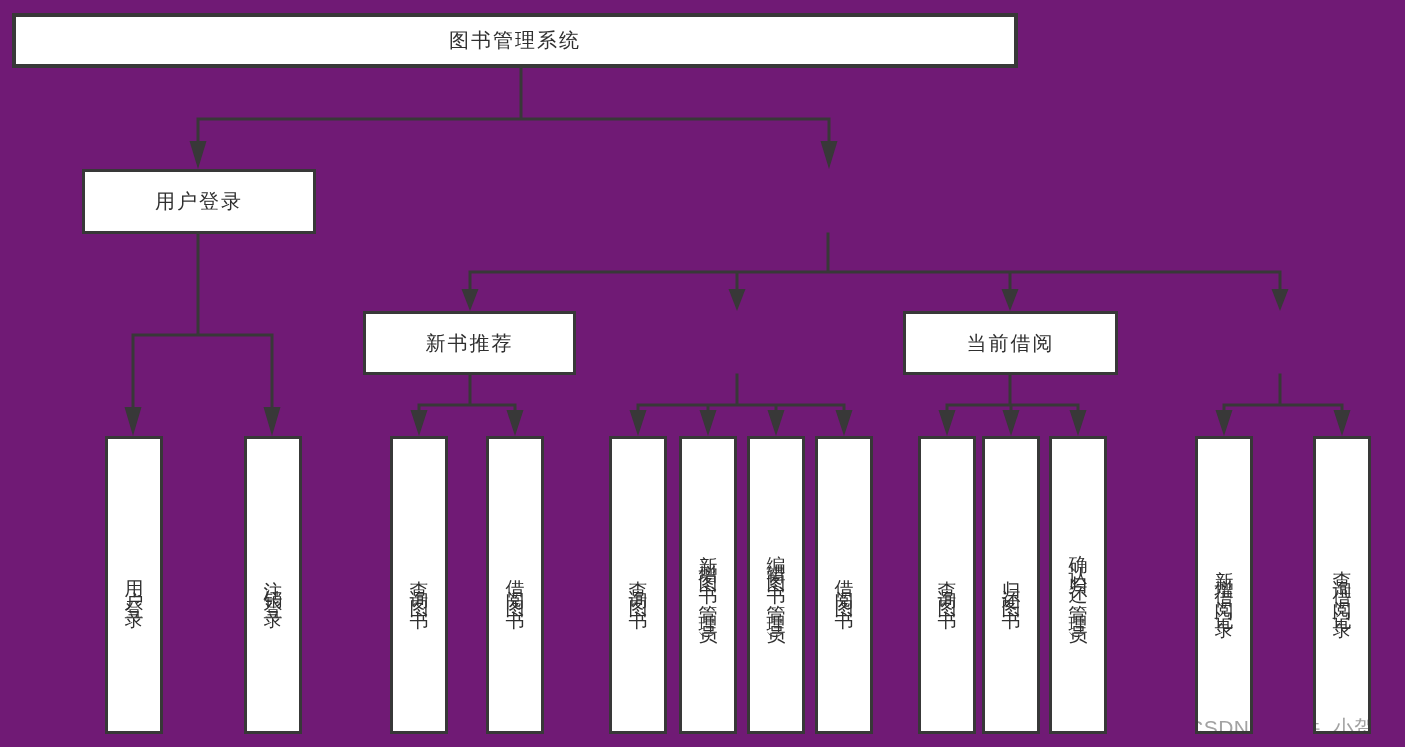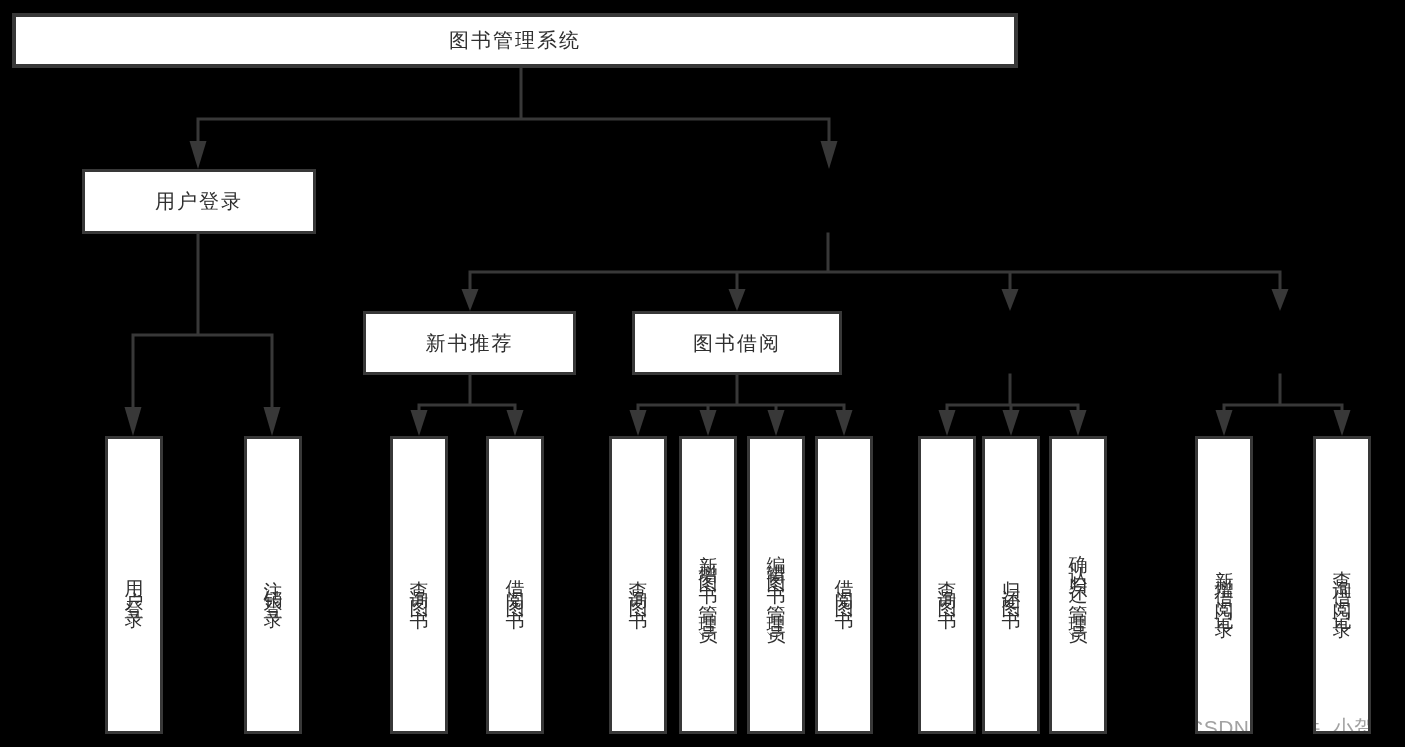--- a/index.html
+++ b/index.html
@@ -4,21 +4,21 @@
 <style>
   html, body {
     margin: 0;
     padding: 0;
     background: #ffffff;
   }
   .canvas {
     position: relative;
     width: 1405px;
     height: 747px;
-    background: #000000;
+    background: #701a75;
     font-family: "Liberation Sans", "DejaVu Sans", sans-serif;
     overflow: hidden;
   }
   .connectors {
     position: absolute;
     left: 0;
     top: 0;
     width: 1405px;
     height: 747px;
   }
@@ -128,21 +128,21 @@
       <polygon points="1215.5,410 1232.5,410 1224,436"></polygon>
       <polygon points="1333.5,410 1350.5,410 1342,436"></polygon>
     </g>
   </svg>
 
   <div class="node root">图书管理系统</div>
 
   <div class="node lvl2" style="left:82px;width:234px">用户登录</div>
 
   <div class="node lvl3" style="left:363px;width:213px">新书推荐</div>
-  <div class="node lvl3" style="left:632px;width:210px">图书借阅</div>
+  <div class="node lvl3" style="left:903px;width:215px">当前借阅</div>
 
   <div class="node leaf" style="left:105px">用户登录</div>
   <div class="node leaf" style="left:244px">注销登录</div>
 
   <div class="node leaf" style="left:390px">查询图书</div>
   <div class="node leaf" style="left:486px">借阅图书</div>
 
   <div class="node leaf" style="left:609px">查询图书</div>
   <div class="node leaf" style="left:679px">新增图书（管理员）</div>
   <div class="node leaf" style="left:747px">编辑图书（管理员）</div>

